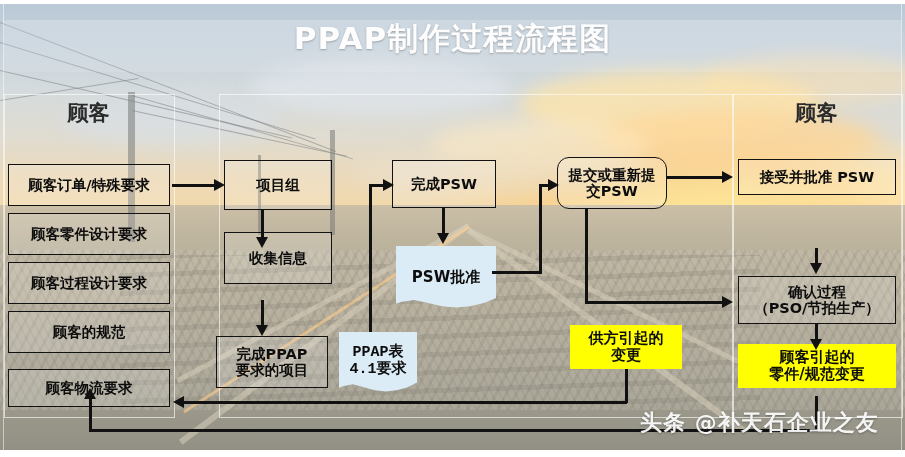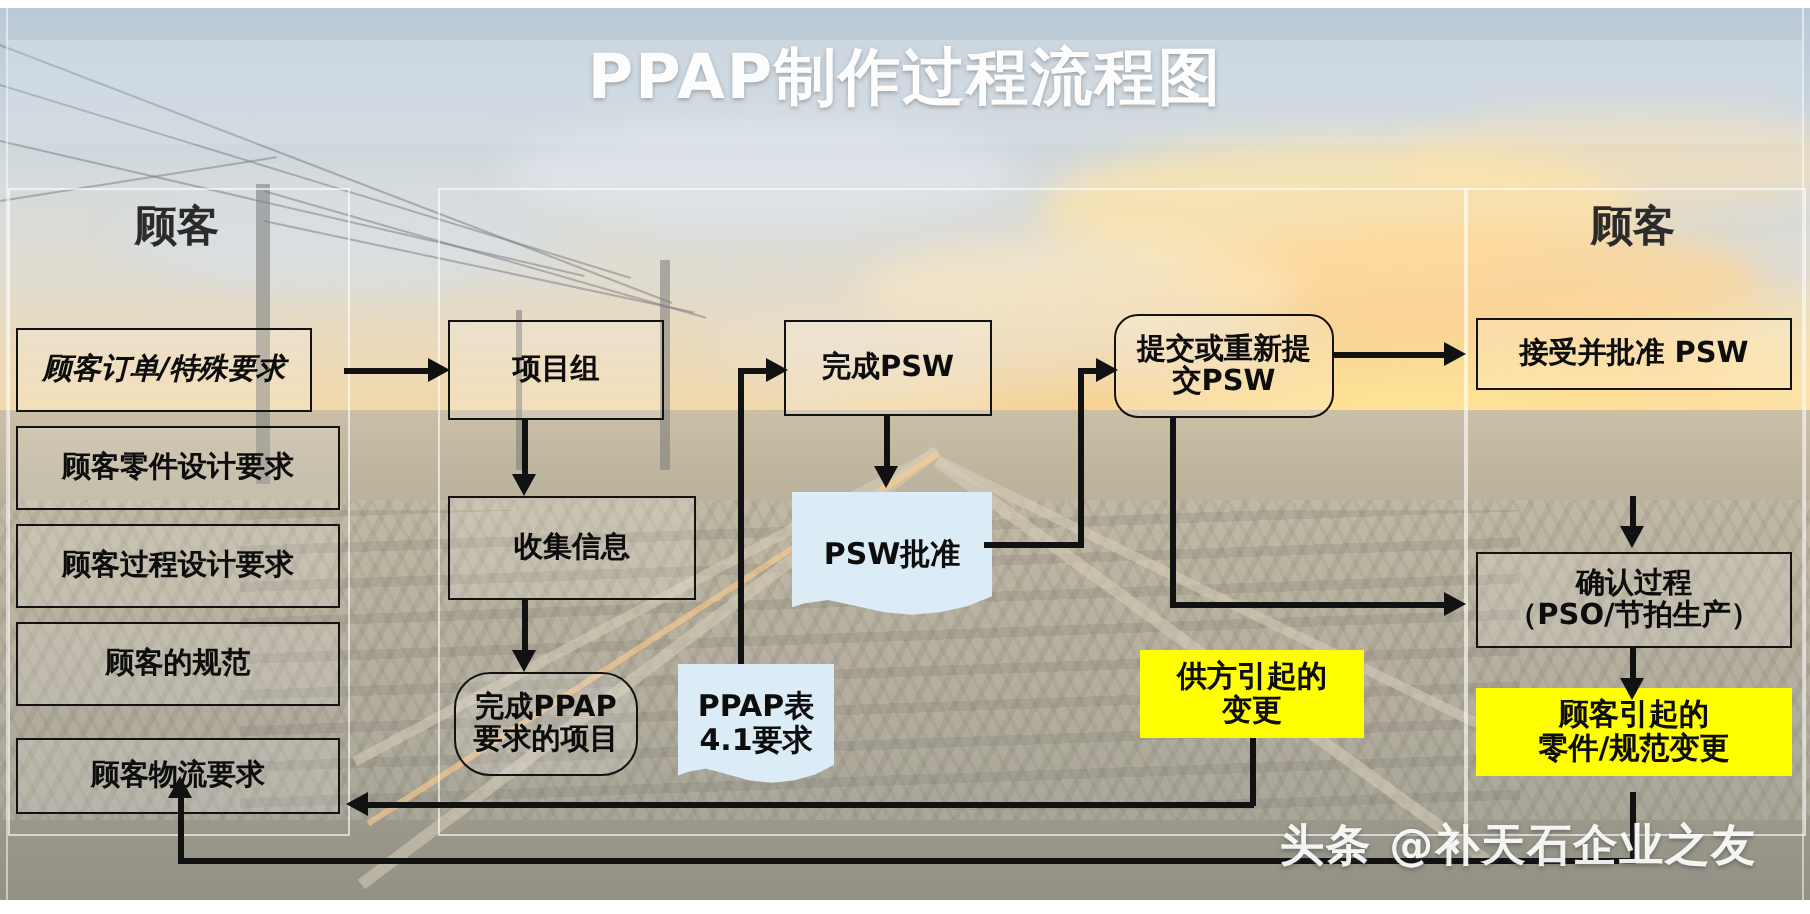--- a/index.html
+++ b/index.html
@@ -189,32 +189,32 @@
   <div class="title-band"></div>
   <div class="title">PPAP制作过程流程图</div>
 
   <div class="lane lane-1"></div>
   <div class="lane lane-2"></div>
   <div class="lane lane-3"></div>
 
   <div class="lane-head lh-1">顾客</div>
   <div class="lane-head lh-3">顾客</div>
 
-  <div class="node proc" style="left:8px;top:164px;width:148px;height:42px;font-style:italic;">顾客订单/特殊要求</div>
+  <div class="node proc" style="left:8px;top:164px;width:162px;height:42px;">顾客订单/特殊要求</div>
   <div class="node proc" style="left:8px;top:213px;width:162px;height:42px;">顾客零件设计要求</div>
   <div class="node proc" style="left:8px;top:262px;width:162px;height:42px;">顾客过程设计要求</div>
   <div class="node proc" style="left:8px;top:311px;width:162px;height:42px;">顾客的规范</div>
   <div class="node proc" style="left:8px;top:369px;width:162px;height:38px;">顾客物流要求</div>
 
   <div class="node proc" style="left:224px;top:160px;width:108px;height:50px;">项目组</div>
-  <div class="node proc" style="left:224px;top:248px;width:124px;height:52px;">收集信息</div>
-  <div class="node proc" style="left:227px;top:336px;width:92px;height:52px;white-space:pre-line;border-radius:18px;">完成PPAP
+  <div class="node proc" style="left:224px;top:232px;width:108px;height:52px;">收集信息</div>
+  <div class="node proc" style="left:216px;top:336px;width:112px;height:52px;white-space:pre-line;">完成PPAP
 要求的项目</div>
 
-  <div class="node doc" style="left:339px;top:332px;width:78px;height:60px;white-space:pre-line;">PPAP表
+  <div class="node doc" style="left:339px;top:332px;width:78px;height:60px;white-space:pre-line;font-family:Liberation Mono, monospace;">PPAP表
 4.1要求</div>
 
   <div class="node proc" style="left:392px;top:160px;width:104px;height:48px;">完成PSW</div>
 
   <div class="node doc" style="left:396px;top:246px;width:100px;height:62px;">PSW批准</div>
 
   <div class="node proc" style="left:557px;top:157px;width:110px;height:52px;white-space:pre-line;border-radius:12px;">提交或重新提
 交PSW</div>
 
   <div class="node warn" style="left:570px;top:325px;width:112px;height:44px;white-space:pre-line;">供方引起的

